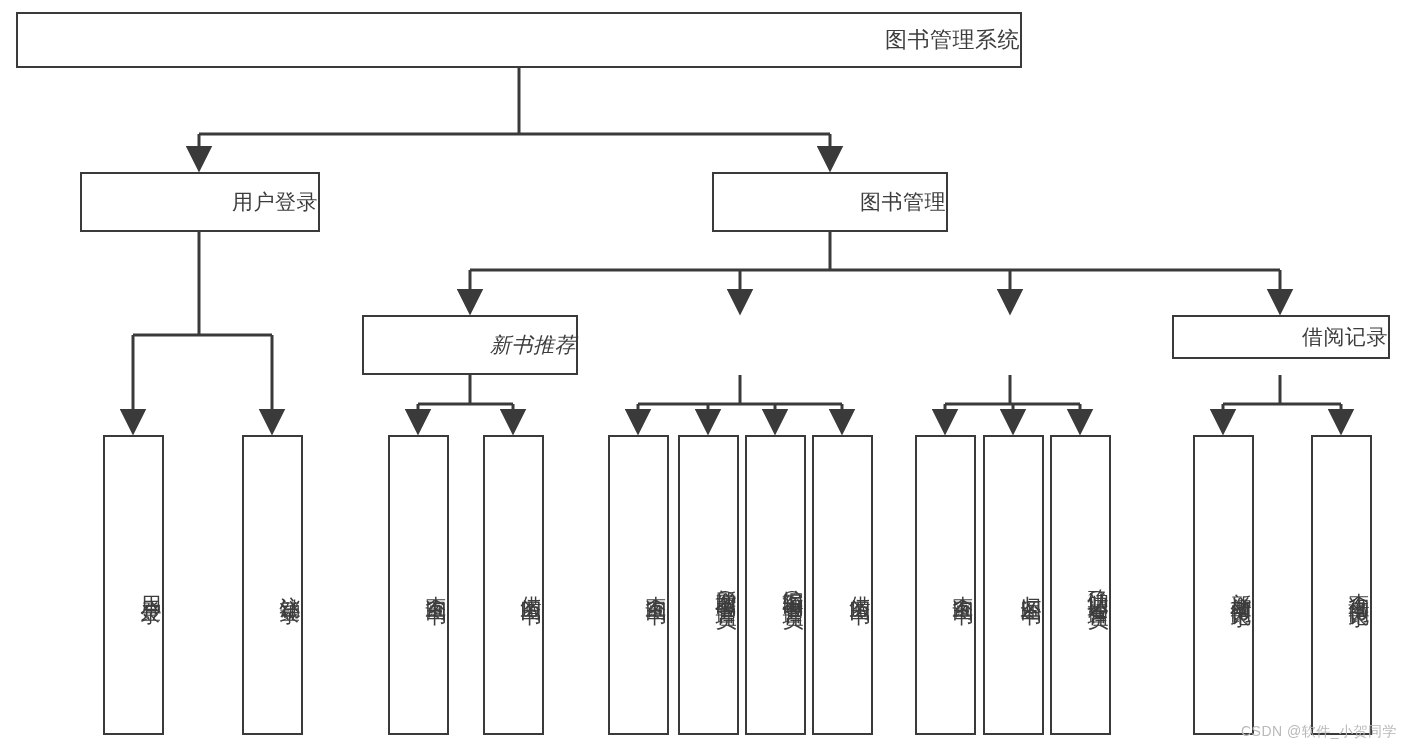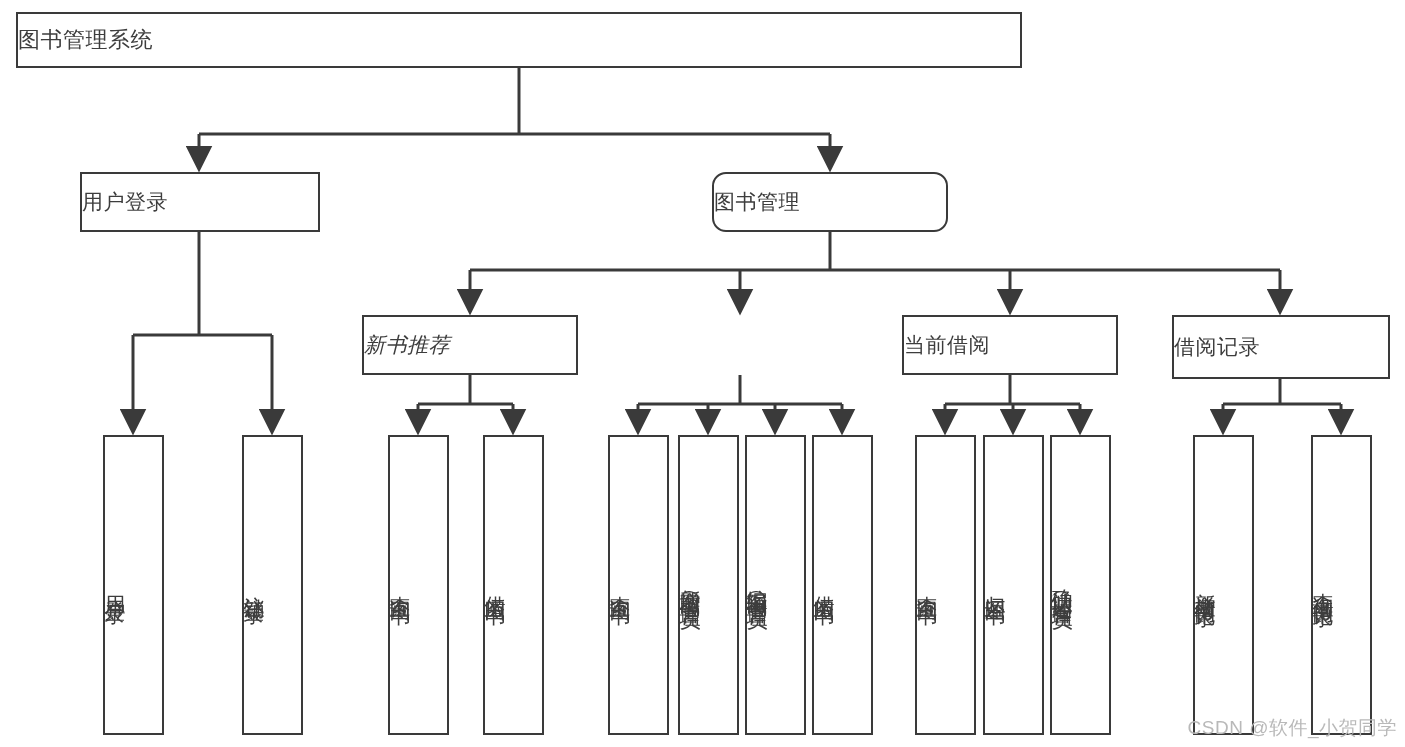--- a/index.html
+++ b/index.html
@@ -25,21 +25,21 @@
     height: 747px;
     pointer-events: none;
   }
   .node {
     position: absolute;
     box-sizing: border-box;
     border: 2px solid #3a3a3a;
     background: #ffffff;
     display: flex;
     align-items: center;
-    justify-content: flex-start;
+    justify-content: flex-end;
     color: #3d3d3d;
   }
   .node .label {
     font-size: 21px;
     line-height: 1.15;
     letter-spacing: 0.5px;
     white-space: nowrap;
     color: #3d3d3d;
   }
   .node.vert .label {
@@ -47,21 +47,21 @@
     text-orientation: upright;
     font-size: 21px;
     letter-spacing: 3px;
     line-height: 1;
   }
   .node.root .label { font-size: 22px; }
   .watermark {
     position: absolute;
     right: 8px;
     bottom: 6px;
-    font-size: 19px;
+    font-size: 14px;
     color: #b9b9b9;
     white-space: nowrap;
     letter-spacing: 0.5px;
   }
 </style>
 </head>
 <body>
 
 <div id="canvas">
 
@@ -116,31 +116,28 @@
     </g>
   </svg>
 
   <div class="node root" style="left:16px; top:12px; width:1006px; height:56px;">
     <span class="label">图书管理系统</span>
   </div>
 
   <div class="node" style="left:80px; top:172px; width:240px; height:60px;">
     <span class="label">用户登录</span>
   </div>
-  <div class="node" style="left:712px; top:172px; width:236px; height:60px;border-radius:14px;">
+  <div class="node" style="left:712px; top:172px; width:236px; height:60px;">
     <span class="label">图书管理</span>
   </div>
 
   <div class="node" style="left:362px; top:315px; width:216px; height:60px;font-style:italic;">
     <span class="label">新书推荐</span>
   </div>
-  <div class="node" style="left:902px; top:315px; width:216px; height:60px;">
-    <span class="label">当前借阅</span>
-  </div>
-  <div class="node" style="left:1172px; top:315px; width:218px; height:64px;">
+  <div class="node" style="left:1172px; top:315px; width:218px; height:44px;">
     <span class="label">借阅记录</span>
   </div>
 
   <div class="node vert" style="left:103px; top:435px; width:61px; height:300px;">
     <span class="label">用户登录</span>
   </div>
   <div class="node vert" style="left:242px; top:435px; width:61px; height:300px;">
     <span class="label">注销登录</span>
   </div>
 

